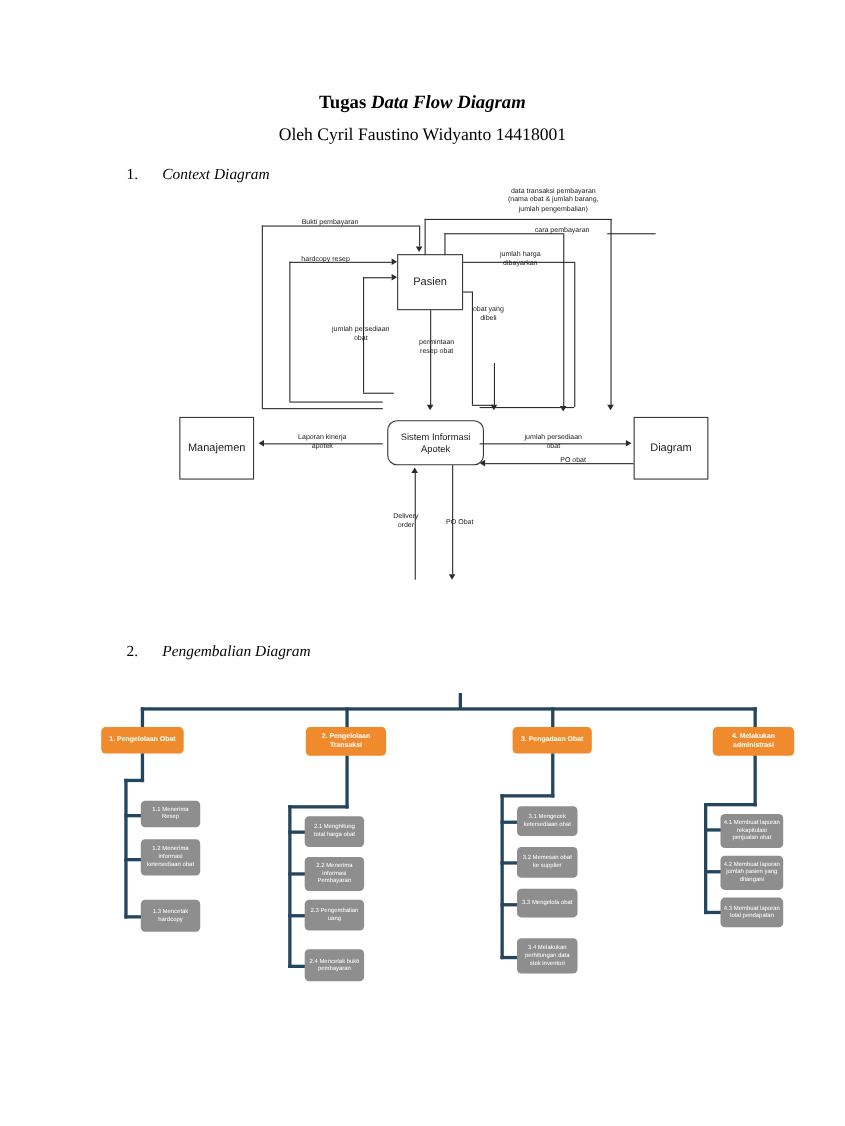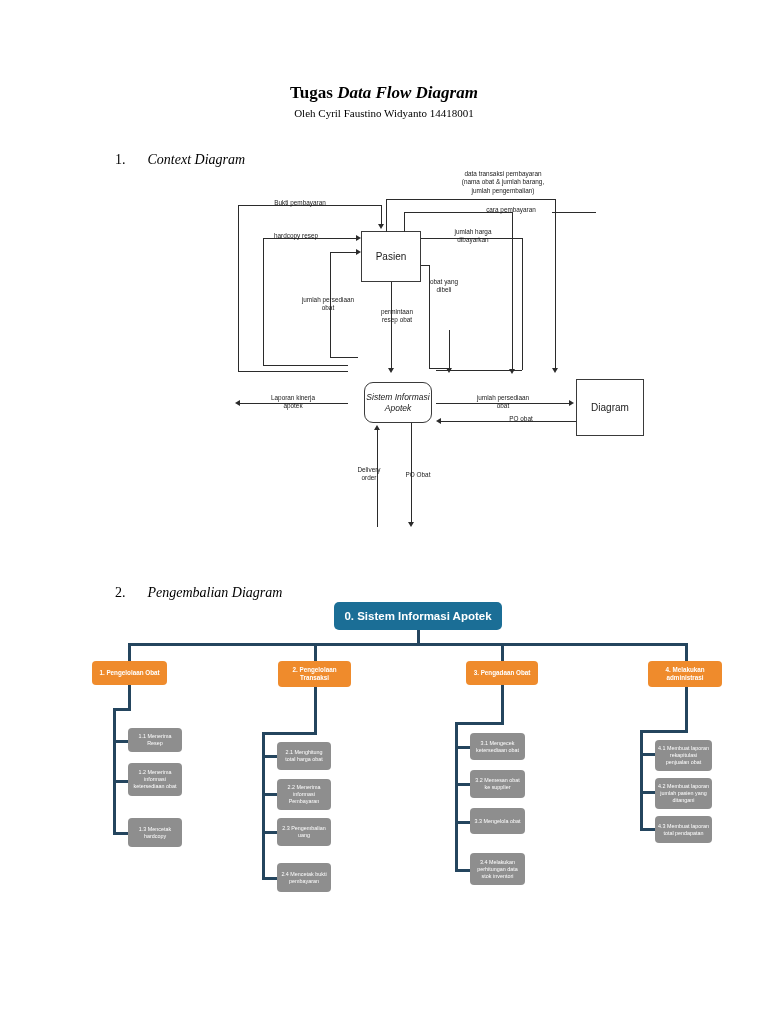--- a/index.html
+++ b/index.html
@@ -19,21 +19,21 @@
     font-weight:bold; font-size:14.5px; color:#000;
     letter-spacing:.1px; line-height:17px;
   }
   .hdr .l2 {
     font-family:"Liberation Serif", serif;
     font-weight:bold; font-size:17px; color:#000; line-height:17px;
   }
   .hdr .l2 em { font-style:italic; }
   .hdr .l3 {
     font-family:"Liberation Serif", serif;
-    font-size:11px; color:#000; line-height:18px; margin-top:3px;
+    font-size:16px; color:#000; line-height:18px; margin-top:13px;
   }
 
   
   .sect { position:absolute; font-size:14px; color:#000; }
   .sect .num { font-family:"Liberation Serif", serif; font-style:normal; }
   .sect .ttl { font-family:"Liberation Serif", serif; font-style:italic; margin-left:22px; }
 
   
   .ctx { position:absolute; left:0; top:0; width:768px; height:470px; }
   .ent {
@@ -105,25 +105,26 @@
   </div>
 
   <div class="sect" style="left:115px; top:152px;">
     <span class="num">1.</span><span class="ttl">Context Diagram</span>
   </div>
 
   <div class="ctx">
 
     <div class="ent" style="left:361px; top:231px; width:60px; height:51px;">Pasien</div>
 
+    <div class="ent" style="left:163px; top:379px; width:68px; height:57px;">Manajemen</div>
 
     <div class="ent" style="left:576px; top:379px; width:68px; height:57px;">Diagram</div>
 
 
-    <div class="proc" style="left:364px; top:382px; width:68px; height:41px;font-style:italic;">Sistem Informasi
+    <div class="proc" style="left:352px; top:382px; width:88px; height:41px;">Sistem Informasi
 Apotek</div>
 
     <div class="ln lnh" style="left:386px; top:199px; width:170px;"></div>
     <div class="ln lnv" style="left:555px; top:199px; height:172px;"></div>
     <div class="ah ah-d" style="left:551.8px; top:368px;"></div>
     <div class="ln lnv" style="left:386px; top:199px; height:33px;"></div>
 
     <div class="ln lnh" style="left:404px; top:212px; width:108px;"></div>
     <div class="ln lnh" style="left:552px; top:212px; width:44px;"></div>
     <div class="ln lnv" style="left:404px; top:212px; height:20px;"></div>
@@ -210,21 +211,20 @@
 
     <div class="flab" style="left:396px; top:471px; width:44px;">PO Obat</div>
   </div>
 
   <div class="sect" style="left:115px; top:585px;">
     <span class="num">2.</span><span class="ttl">Pengembalian Diagram</span>
   </div>
 
   <div class="tree">
 
-    <div class="troot" style="left:334px; top:12px; width:168px; height:28px;">0. Sistem Informasi Apotek</div>
 
     <div class="tc tcv" style="left:416.5px; top:40px; height:15px;"></div>
 
     <div class="tc tch" style="left:128px; top:53px; width:560px;"></div>
 
     <div class="tc tcv" style="left:128px; top:53px; height:22px;"></div>
     <div class="tc tcv" style="left:314px; top:53px; height:22px;"></div>
     <div class="tc tcv" style="left:501px; top:53px; height:22px;"></div>
     <div class="tc tcv" style="left:685px; top:53px; height:22px;"></div>
 

